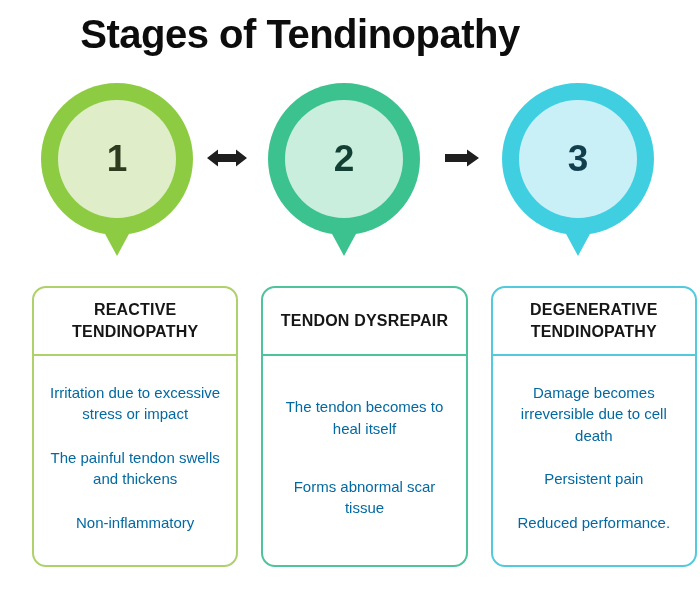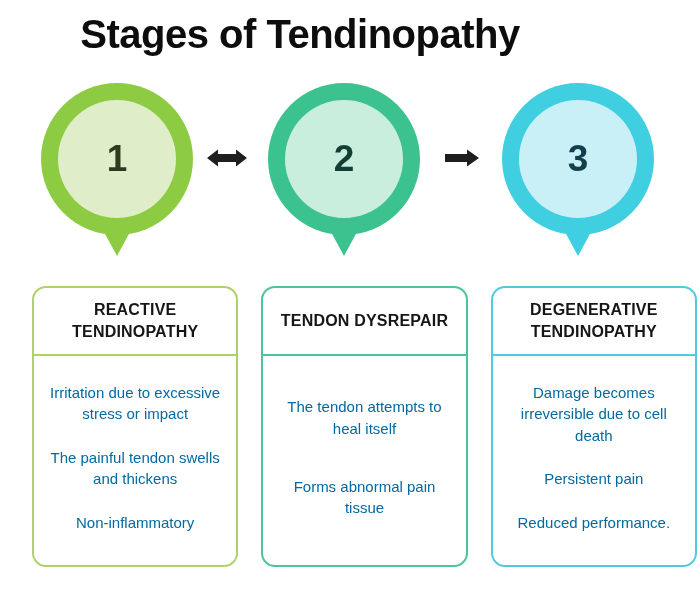--- a/index.html
+++ b/index.html
@@ -115,22 +115,22 @@
       <div class="card-body">
         <p>Irritation due to excessive stress or impact</p>
         <p>The painful tendon swells and thickens</p>
         <p>Non-inflammatory</p>
       </div>
     </div>
 
     <div class="card c2">
       <div class="card-header">TENDON DYSREPAIR</div>
       <div class="card-body">
-        <p>The tendon attempts to heal itself</p>
-        <p>Forms abnormal pain tissue</p>
+        <p>The tendon becomes to heal itself</p>
+        <p>Forms abnormal scar tissue</p>
       </div>
     </div>
 
     <div class="card c3">
       <div class="card-header">DEGENERATIVE TENDINOPATHY</div>
       <div class="card-body">
         <p>Damage becomes irreversible due to cell death</p>
         <p>Persistent pain</p>
         <p>Reduced performance.</p>
       </div>

